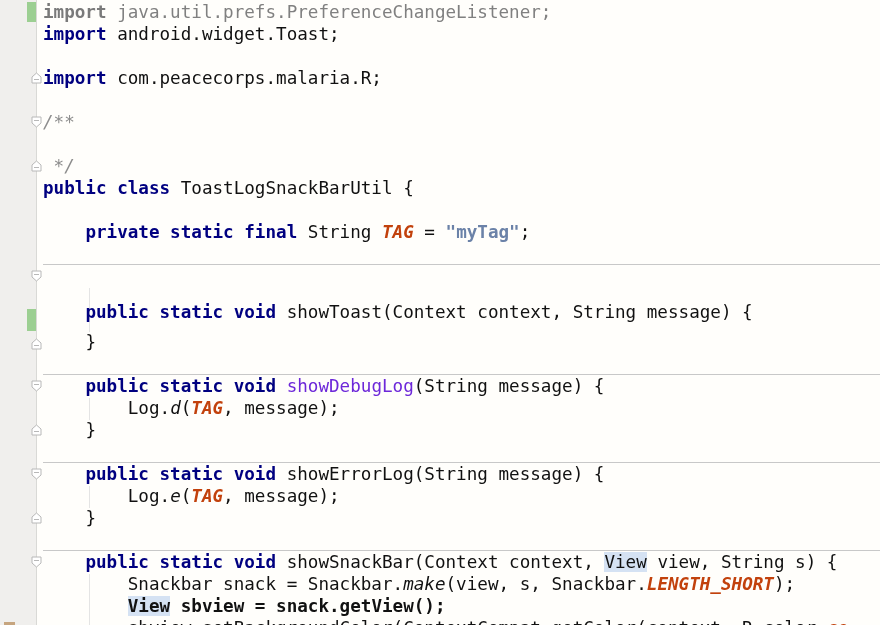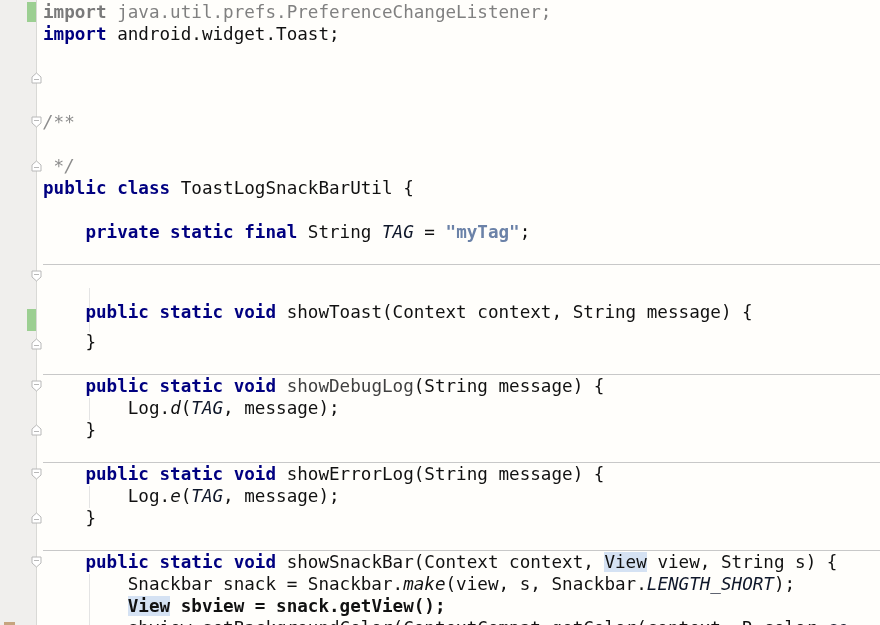--- a/index.html
+++ b/index.html
@@ -26,23 +26,23 @@
       position: absolute; left: 43px; top: 0; right: 0; bottom: 0;
     }
     .line {
       position: absolute; left: 0; height: 22px; line-height: 22px;
       white-space: pre; color: #111111; letter-spacing: 0;
     }
     .kw { color: #000080; font-weight: bold; }
     .kw-dim { color: #7a7a7a; font-weight: bold; }
     .imp-dim { color: #808080; }
     .comment { color: #8c8c8c; font-style: italic; }
-    .const { color: #0f172a; font-weight: normal; font-style: italic; }
+    .const { color: #c2410c; font-weight: bold; font-style: italic; }
     .str { color: #6b82a8; font-weight: bold; }
-    .unused { color: #404040; }
+    .unused { color: #6d28d9; }
     .italic { font-style: italic; }
     .hl { background: #d5e2f3; }
     .sep {
       position: absolute; left: 43px; right: 0; height: 1px; background: #c8c8c8;
     }
     .indent-guide {
       position: absolute; width: 1px; background: #e4e4e4;
     }
   </style>
 </head>
@@ -120,20 +120,21 @@
 <div class="sep" style="top:550px;"></div>
 
 <div class="indent-guide" style="left:89px;top:288px;height:44px;"></div>
 <div class="indent-guide" style="left:89px;top:398px;height:22px;"></div>
 <div class="indent-guide" style="left:89px;top:486px;height:22px;"></div>
 <div class="indent-guide" style="left:89px;top:574px;height:51px;"></div>
 
 <div class="editor">
   <div class="line" style="top:1px;"><span class="kw-dim">import</span><span class="imp-dim"> java.util.prefs.PreferenceChangeListener;</span></div>
   <div class="line" style="top:23px;"><span class="kw">import</span><span> android.widget.Toast;</span></div>
+  <div class="line" style="top:67px;"><span class="kw">import</span><span> com.peacecorps.malaria.R;</span></div>
   <div class="line comment" style="top:111px;">/**</div>
   <div class="line comment" style="top:155px;"> */</div>
   <div class="line" style="top:177px;"><span class="kw">public class</span><span> ToastLogSnackBarUtil {</span></div>
 
   <div class="line" style="top:221px;"><span>    </span><span class="kw">private static final</span><span> String </span><span class="const">TAG</span><span> = </span><span class="str">"myTag"</span><span>;</span></div>
 
   <div class="line" style="top:265px;margin-top:36px;"><span>    </span><span class="kw">public static void</span><span> showToast(Context context, String message) {</span></div>
   <div class="line" style="top:331px;"><span>    </span><span>}</span></div>
 
   <div class="line" style="top:375px;"><span>    </span><span class="kw">public static void</span><span class="unused"> showDebugLog</span><span>(String message) {</span></div>

